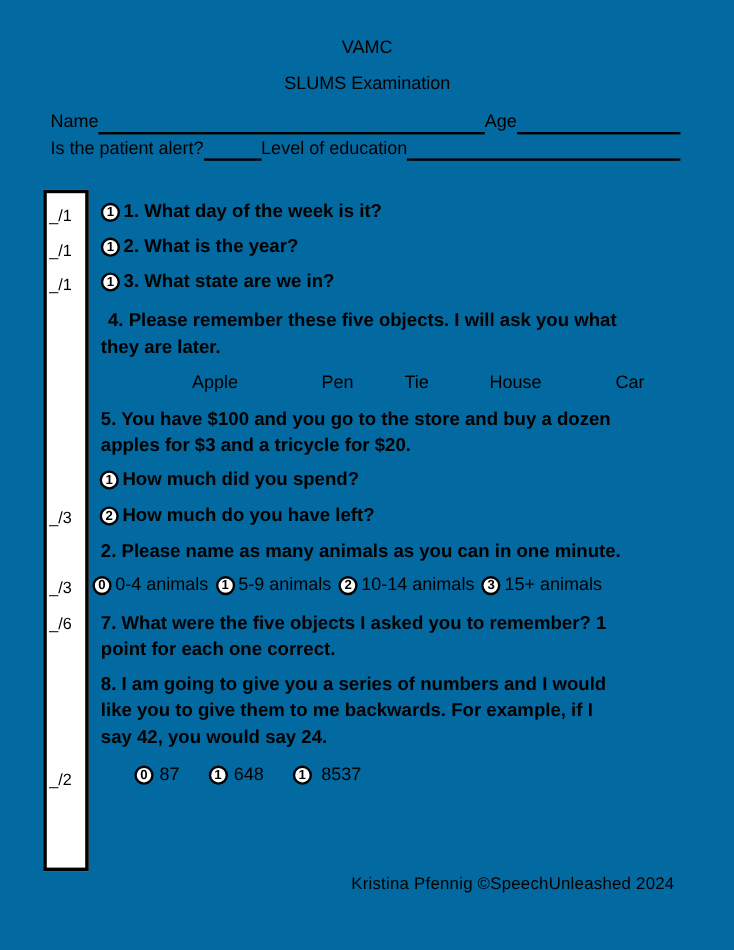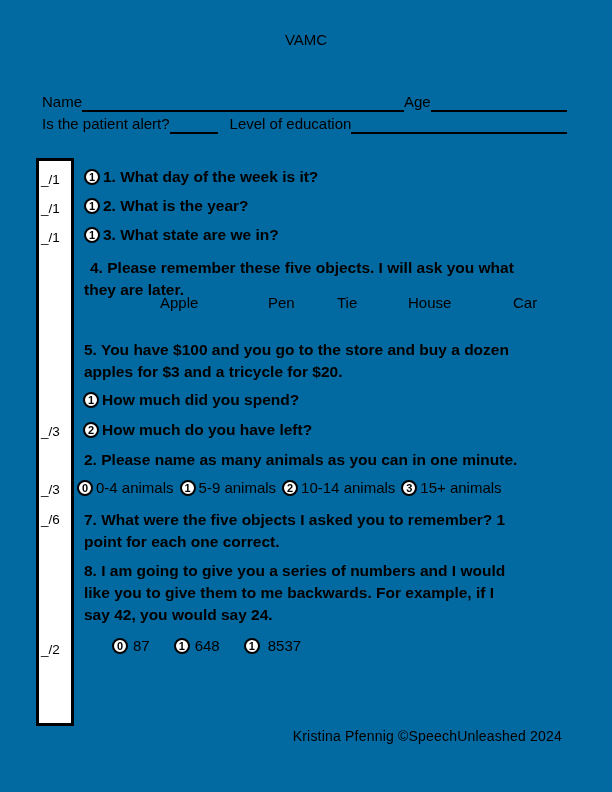--- a/index.html
+++ b/index.html
@@ -13,39 +13,39 @@
   .t2{top:60px}
 
   .fieldrow{
     position:absolute;left:42px;width:525px;display:flex;align-items:center;
     font-size:15px;line-height:20px;white-space:nowrap;
   }
   .fr1{top:91px}
   .fr2{top:113px}
   .blank{display:inline-block;border-bottom:2px solid #000;height:19px;flex:0 0 auto;}
   .grow{flex:1 1 auto;}
-  .gap8{margin-left:12px;}
+  .gap8{margin-left:0;}
 
   .scorebox{
     position:absolute;left:36px;top:158px;width:38px;height:568px;
     border:3px solid #000;box-sizing:border-box;background:#fff;
   }
   .score{position:absolute;left:41px;font-size:13.5px;line-height:22px;white-space:nowrap;}
   .s1{top:169px}.s2{top:198px}.s3{top:227px}.s4{top:421px}.s5{top:479px}.s6{top:509px}.s7{top:639px}
 
   .row{
     position:absolute;left:84px;font-size:15.5px;line-height:22px;
     white-space:nowrap;display:flex;align-items:center;
   }
   .q{font-weight:bold;}
   .plain{font-weight:normal;font-size:15px;}
 
   .r-q1{top:166px}.r-q2{top:195px}.r-q3{top:224px}
   .r-q4a{top:257px;left:90px}.r-q4b{top:279px}
-  .r-obj{top:292px;left:0;width:554px;height:22px}
+  .r-obj{top:308px;left:0;width:554px;height:22px}
   .r-obj span{position:absolute;font-size:15px;line-height:22px;}
   .o0{left:160px}.o1{left:268px}.o2{left:337px}.o3{left:408px}.o4{left:513px}
   .r-q5a{top:339px}.r-q5b{top:361px}
   .r-q5s1{top:389px;left:83px}.r-q5s2{top:419px;left:83px}
   .r-q6{top:449px}
   .r-anim{top:477px;left:77px}
   .r-q7a{top:509px}.r-q7b{top:531px}
   .r-q8a{top:560px}.r-q8b{top:582px}.r-q8c{top:604px}
   .r-q8o{top:635px;left:112px}
 
@@ -63,20 +63,21 @@
     position:absolute;top:731px;right:50px;font-size:14px;line-height:10px;
     letter-spacing:0.2px;
   }
 </style>
 </head>
 <body>
 
 <div class="page">
 
   <div class="title t1">VAMC</div>
+  <div class="title t2">SLUMS Examination</div>
 
   <div class="fieldrow fr1">
     <span>Name</span>
     <span class="blank" style="width:322px"></span>
     <span>Age</span>
     <span class="blank grow"></span>
   </div>
 
   <div class="fieldrow fr2">
     <span>Is the patient alert?</span>

